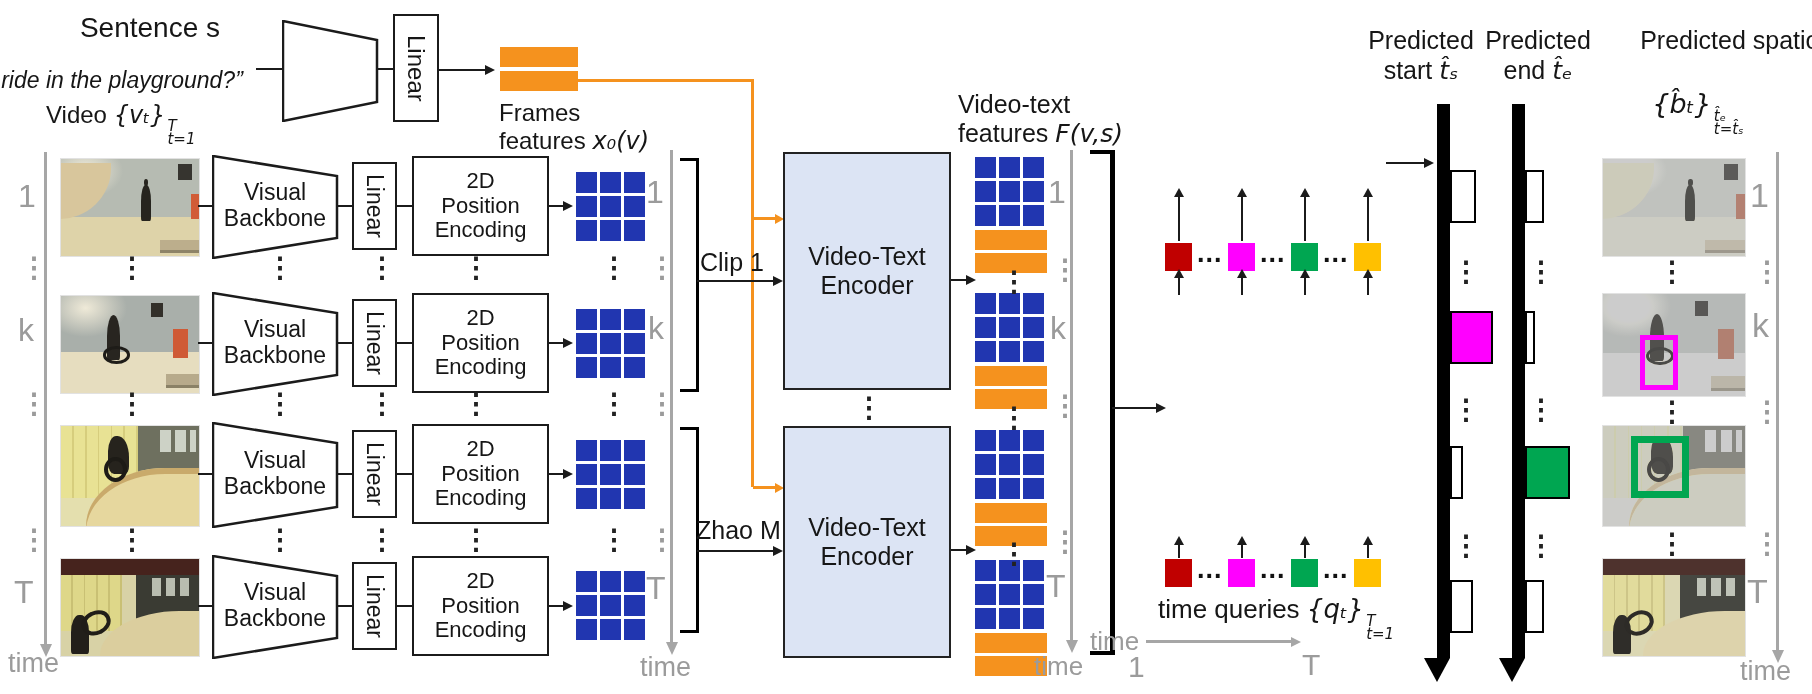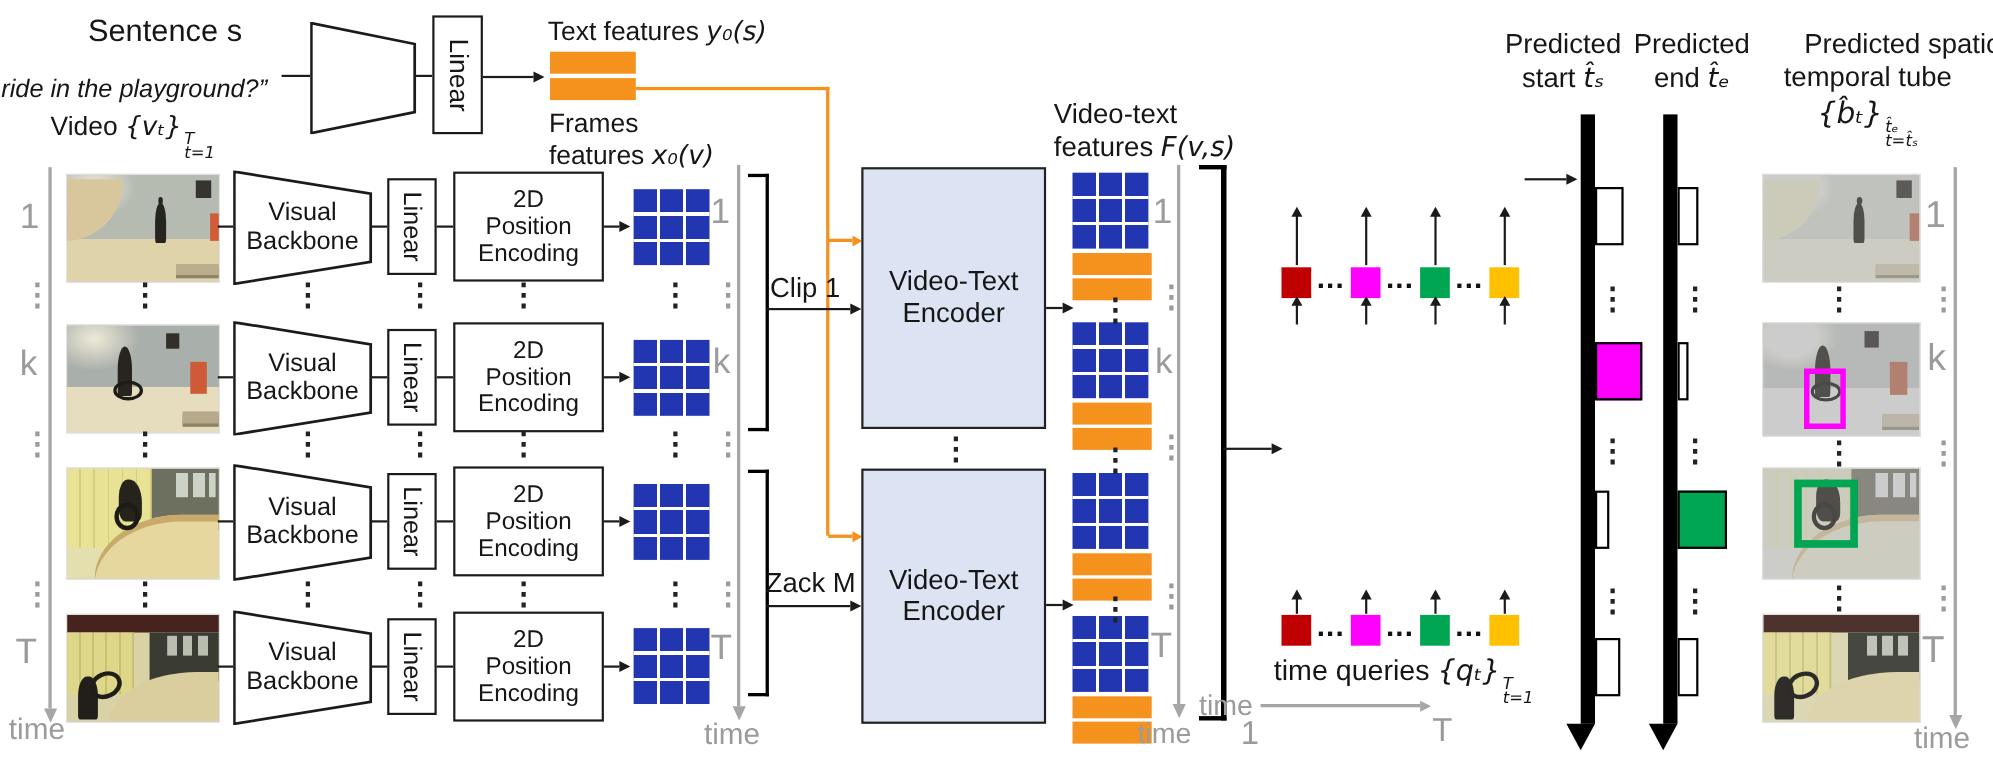--- a/index.html
+++ b/index.html
@@ -100,21 +100,20 @@
   <div class="lbl ctr" style="left:0px;top:67px;width:244px;font-size:23px;font-style:italic">ride in the playground?”</div>
   <div class="hl" style="left:256px;top:68px;width:26px"></div>
 
   <svg class="abs" style="left:282px;top:20px" width="97" height="102">
     <polygon points="1,1 95,20 95,82 1,101" fill="#fff" stroke="#1b1b1b" stroke-width="2.5"></polygon>
   </svg>
   <div class="hl" style="left:377px;top:68px;width:16px"></div>
   <div class="bx vert" style="left:393px;top:14px;width:46px;height:108px;font-size:24px">Linear</div>
   <div class="ha" style="left:439px;top:69px;width:46px"></div>
 
-  <div class="lbl" style="left:498px;top:14px;font-size:24px"><span>Text features</span> <span class="math">y₀(s)</span></div>
   <div class="obar" style="left:500px;top:47px;width:78px"></div>
   <div class="obar" style="left:500px;top:71px;width:78px"></div>
   <div class="lbl" style="left:499px;top:99px;font-size:24px">Frames</div>
   <div class="lbl" style="left:499px;top:127px;font-size:24px"><span>features</span> <span class="math">x₀(v)</span></div>
 
   <div class="oh" style="left:578px;top:79px;width:176px"></div>
   <div class="ov" style="left:751px;top:79px;height:408px"></div>
   <div class="oa" style="left:753px;top:217px;width:22px"></div>
   <div class="oa" style="left:753px;top:486px;width:22px"></div>
 
@@ -247,21 +246,21 @@
   <div class="lbl gray" style="left:646px;top:174px;font-size:32px">1</div>
   <div class="lbl gray" style="left:648px;top:310px;font-size:32px">k</div>
   <div class="lbl gray" style="left:646px;top:570px;font-size:32px">T</div>
   <div class="gax" style="left:670px;top:150px;height:492px"></div>
   <div class="lbl gray" style="left:640px;top:652px;font-size:27px">time</div>
 
   <div class="clipbr" style="left:680px;top:158px;height:228px"></div>
   <div class="lbl" style="left:700px;top:248px;font-size:25px">Clip 1</div>
   <div class="ha" style="left:697px;top:280px;width:76px"></div>
   <div class="clipbr" style="left:680px;top:427px;height:200px"></div>
-  <div class="lbl" style="left:696px;top:516px;font-size:25px">Zack M</div>
+  <div class="lbl" style="left:696px;top:516px;font-size:25px">Zhao M</div>
   <div class="ha" style="left:697px;top:550px;width:76px"></div>
 
   <div class="fillbox" style="left:783px;top:152px;width:168px;height:238px;background:var(--encoder_fill);font-size:25px">
       <span style="width:130px">Video-Text Encoder</span>
     </div>
   <div class="fillbox" style="left:783px;top:426px;width:168px;height:232px;background:var(--encoder_fill);font-size:25px">
       <span style="width:130px">Video-Text Encoder</span>
     </div>
   <div class="vdots" style="left:855px;top:394px">⋮</div>
   <div class="ha" style="left:951px;top:279px;width:15px"></div>
@@ -338,21 +337,20 @@
   <div class="lbl gray" style="left:1128px;top:650px;font-size:30px">1</div>
   <div class="lbl gray" style="left:1302px;top:648px;font-size:30px">T</div>
 
   <div class="ha" style="left:1386px;top:162px;width:38px"></div>
 
   <div class="lbl ctr" style="left:1357px;top:26px;width:128px;font-size:25px">Predicted</div>
   <div class="lbl ctr" style="left:1357px;top:56px;width:128px;font-size:25px"><span>start</span> <span class="math">t̂ₛ</span></div>
   <div class="lbl ctr" style="left:1477px;top:26px;width:122px;font-size:25px">Predicted</div>
   <div class="lbl ctr" style="left:1477px;top:56px;width:122px;font-size:25px"><span>end</span> <span class="math">t̂ₑ</span></div>
   <div class="lbl ctr" style="left:1632px;top:26px;width:204px;font-size:25px">Predicted spatio-</div>
-  <div class="lbl ctr" style="left:1596px;top:56px;width:204px;font-size:25px">temporal tube</div>
   <div class="lbl ctr" style="left:1596px;top:88px;width:204px;font-size:27px"><span class="math">{b̂ₜ}</span><span class="ss math">
         <span>t̂ₑ</span>
         <span>t=t̂ₛ</span>
       </span></div>
 
   <div class="tbar" style="left:1437px;top:104px;height:554px"></div>
   <div class="pb" style="left:1450px;top:170px;width:26px;height:53px"></div>
   <div class="vdots" style="left:1452px;top:258px">⋮</div>
   <div class="pb" style="left:1450px;top:311px;width:43px;height:53px;background:var(--magenta)"></div>
   <div class="vdots" style="left:1452px;top:396px">⋮</div>

